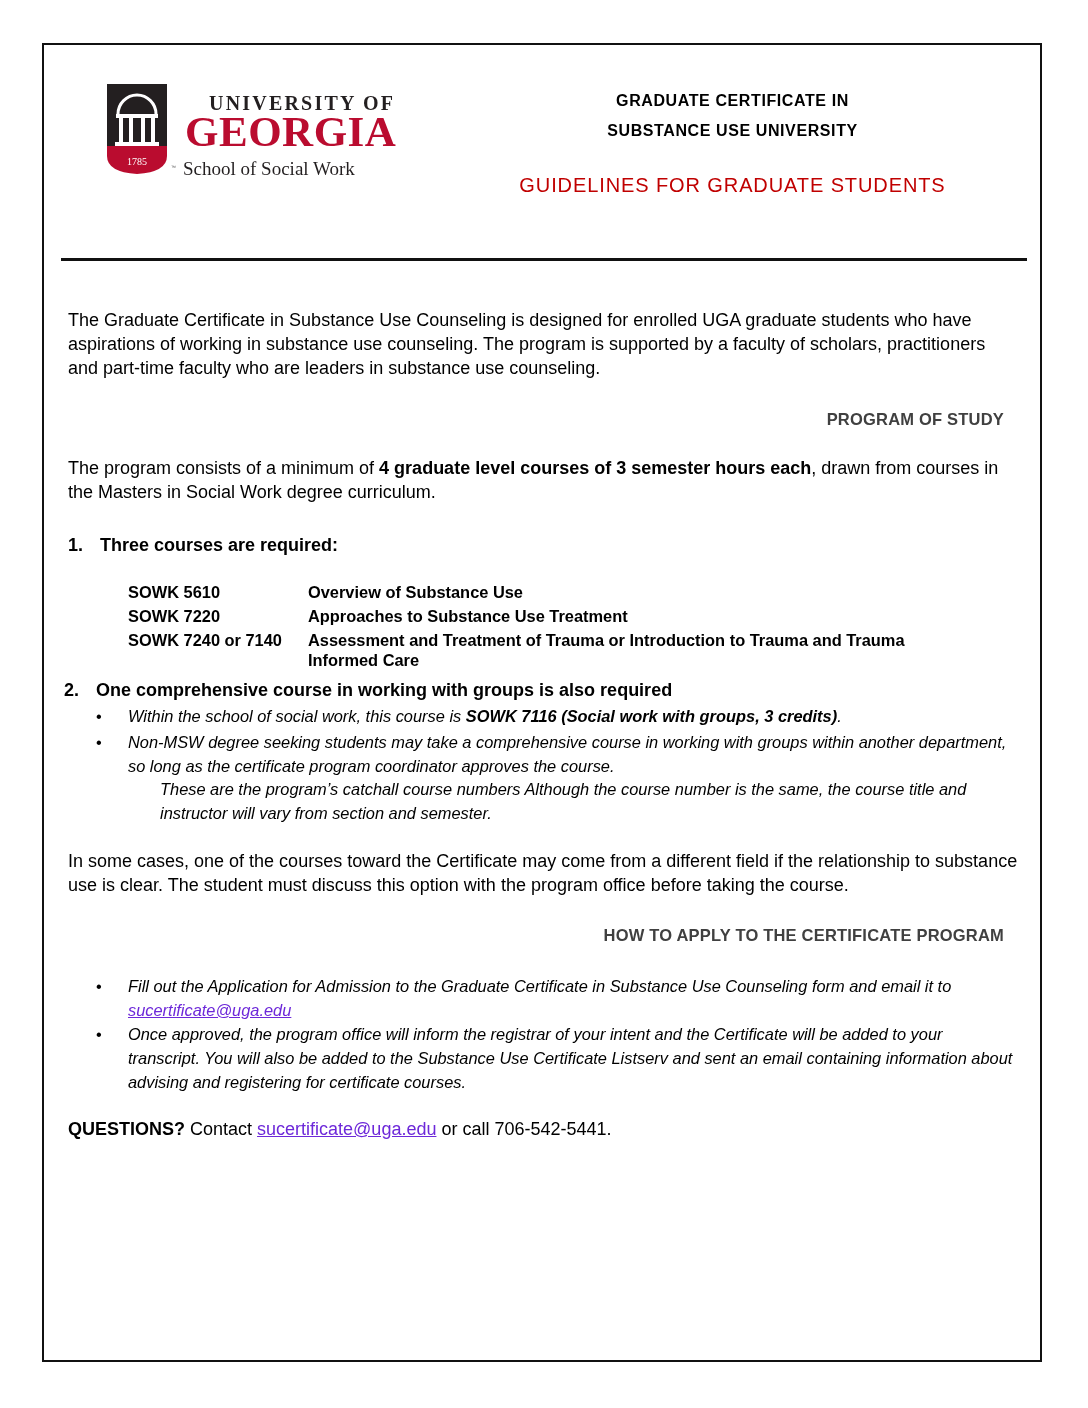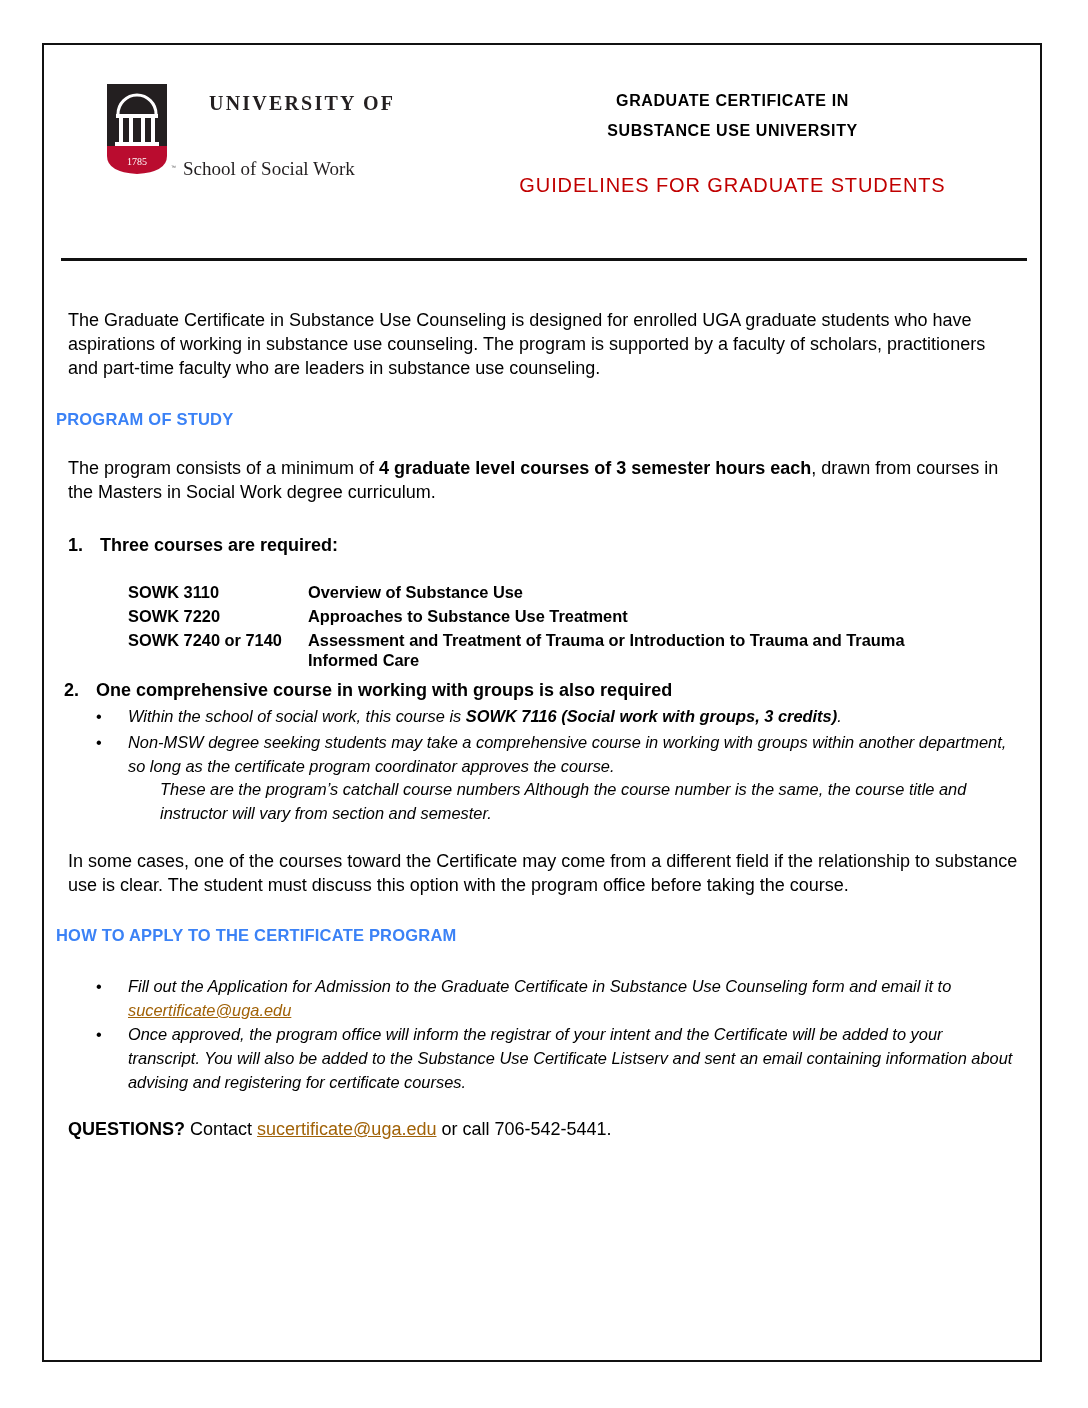--- a/index.html
+++ b/index.html
@@ -20,55 +20,56 @@
   .title { position: absolute; left: 460px; width: 545px; text-align: center; font-weight: bold;
            font-size: 16px; letter-spacing: 0.6px; line-height: 30px; white-space: nowrap; }
   .title.l1 { top: 86px; }
   .title.l2 { top: 116px; }
   .subtitle { position: absolute; left: 460px; width: 545px; top: 170px; text-align: center;
               font-weight: normal; font-size: 20px; letter-spacing: 0.9px; color: #c00000; white-space: nowrap; line-height: 30px; }
   .rule { position: absolute; left: 61px; top: 258px; width: 966px; height: 3px; background: #111; }
 
   .text { position: absolute; left: 68px; width: 950px; font-size: 18px; line-height: 24px; }
   .para { font-family: "Liberation Sans", sans-serif; }
-  .section-head { position: absolute; left: 56px; width: 956px; text-align: left; color: #3b82f6;
+  .section-head { position: absolute; left: 48px; width: 956px; text-align: right; color: #404040;
                   font-weight: bold; font-size: 16.5px; letter-spacing: 0.2px; }
   b { font-weight: bold; }
 
   .num-item { position: absolute; left: 64px; font-size: 18px; font-weight: bold; white-space: nowrap; }
   .num-item .n { display: inline-block; width: 32px; }
   .course-row { position: absolute; left: 128px; font-size: 16.4px; font-weight: bold; line-height: 20px; }
   .course-row .code { position: absolute; left: 0; width: 180px; white-space: nowrap; }
   .course-row .name { position: absolute; left: 180px; width: 660px; }
 
   .bullet { position: absolute; left: 96px; width: 920px; font-size: 16.4px; line-height: 24px; }
   .bullet .dot { position: absolute; left: 0; top: 0; width: 20px; }
   .bullet .body { margin-left: 32px; font-style: italic; }
   .note { position: absolute; left: 160px; width: 860px; font-style: italic; font-size: 16.4px; line-height: 24px; }
-  a.link { color: #a16207; text-decoration: underline; }
+  a.link { color: #6d28d9; text-decoration: underline; }
 </style>
 </head>
 <body>
 
 <div class="page-border"></div>
 
 <div class="logo">
   <svg class="logo-shield" viewBox="0 0 60 90" xmlns="http://www.w3.org/2000/svg">
     <path d="M0 0 H60 V62 H0 Z" fill="#231f20"></path>
     <path d="M0 62 H60 V72 Q60 88 30 90 Q0 88 0 72 Z" fill="#ba0c2f"></path>
     <path d="M11 30 A19 19 0 0 1 49 30" fill="none" stroke="#fff" stroke-width="3"></path>
     <rect x="9" y="30" width="42" height="4" fill="#fff"></rect>
     <rect x="12" y="34" width="4" height="24" fill="#fff"></rect>
     <rect x="22" y="34" width="4" height="24" fill="#fff"></rect>
     <rect x="34" y="34" width="4" height="24" fill="#fff"></rect>
     <rect x="44" y="34" width="4" height="24" fill="#fff"></rect>
     <rect x="8" y="58" width="44" height="4" fill="#fff"></rect>
   </svg>
   <span class="logo-tm">™</span>
   <div class="logo-univ">UNIVERSITY OF</div>
+  <div class="logo-georgia">GEORGIA</div>
   <div class="logo-school">School of Social Work</div>
 </div>
 <svg style="position:absolute;left:120px;top:155px;width:34px;height:12px" viewBox="0 0 34 12">
   <text x="17" y="10" text-anchor="middle" font-family="Liberation Serif, serif" font-size="10" fill="#fff">1785</text>
 </svg>
 
 <div class="title l1">GRADUATE CERTIFICATE IN</div>
 <div class="title l2">SUBSTANCE USE UNIVERSITY</div>
 <div class="subtitle">GUIDELINES FOR GRADUATE STUDENTS</div>
 <div class="rule"></div>
@@ -76,21 +77,21 @@
 <div class="text para" style="top:308px;">The Graduate Certificate in Substance Use Counseling is designed for enrolled UGA graduate students who have aspirations of working in substance use counseling. The program is supported by a faculty of scholars, practitioners and part-time faculty who are leaders in substance use counseling.</div>
 
 <div class="section-head" style="top:410px;">PROGRAM OF STUDY</div>
 <div class="text para" style="top:456px;"><span>The program consists of a minimum of </span><b>4 graduate level courses of 3 semester hours each</b><span>, drawn from courses in the Masters in Social Work degree curriculum.</span></div>
 
 <div class="num-item" style="top:535px; left:68px;">
   <span class="n">1.</span><span>Three courses are required:</span>
 </div>
 
 <div class="course-row" style="top:582px;">
-  <span class="code">SOWK 3110</span>
+  <span class="code">SOWK 5610</span>
   <span class="name">Overview of Substance Use</span>
 </div>
 <div class="course-row" style="top:606px;">
   <span class="code">SOWK 7220</span>
   <span class="name">Approaches to Substance Use Treatment</span>
 </div>
 <div class="course-row" style="top:630px;">
   <span class="code">SOWK 7240 or 7140</span>
   <span class="name">Assessment and Treatment of Trauma or Introduction to Trauma and Trauma Informed Care</span>
 </div>

